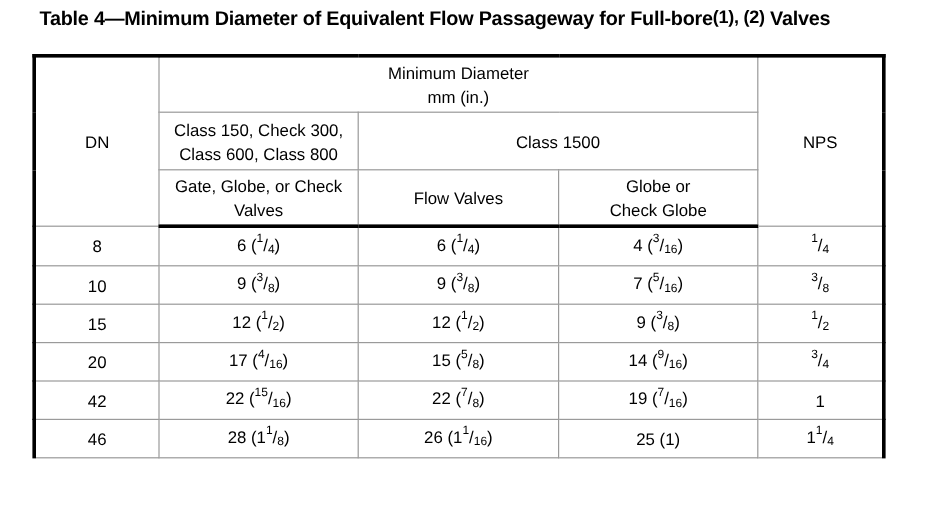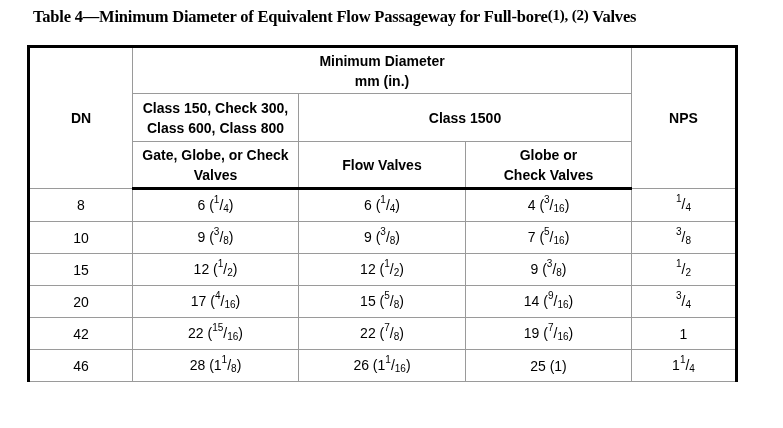--- a/index.html
+++ b/index.html
@@ -4,33 +4,32 @@
 <style>
   html, body { margin: 0; padding: 0; background: #ffffff; }
   body {
     width: 783px; height: 428px; position: relative; overflow: hidden;
     font-family: "Liberation Sans", sans-serif; color: #000;
   }
   .title {
     position: absolute; left: 33px; top: 7px;
     font-size: 16.5px; font-weight: bold; white-space: nowrap;
     letter-spacing: -0.2px;
-    font-family: Liberation Serif, serif;
   }
   .title sup { font-size: 15px; position: relative; top: -2px; vertical-align: baseline; }
   .tbl {
     position: absolute; left: 27px; top: 45px;
     border-collapse: collapse; table-layout: fixed;
     border-top: 3px solid #000; border-left: 3px solid #000; border-right: 3px solid #000;
   }
   .tbl td, .tbl th {
     border: 1px solid #9a9a9a; text-align: center; vertical-align: middle;
     padding: 0; font-size: 14px; line-height: 20px;
   }
-  .tbl th { font-weight: bold; border-radius: 22px; }
+  .tbl th { font-weight: normal; border-radius: 22px; }
   .tbl thead tr:last-child th { border-bottom: 3px solid #000; }
   .tbl tbody td { height: 31px; font-size: 14px; }
   .frac .n { font-size: 10px; position: relative; top: -7px; }
   .frac .d { font-size: 10px; position: relative; top: 2px; }
 </style>
 </head>
 <body>
 
 <div class="title"><span>Table 4—Minimum Diameter of Equivalent Flow Passageway for Full-bore</span><sup>(1), (2)</sup><span> Valves</span></div>
 
@@ -48,21 +47,21 @@
       <th colspan="3"><span>Minimum Diameter</span><br><span>mm (in.)</span></th>
       <th rowspan="3">NPS</th>
     </tr>
     <tr style="height:48px">
       <th><span>Class 150, Check 300,</span><br><span>Class 600, Class 800</span></th>
       <th colspan="2">Class 1500</th>
     </tr>
     <tr style="height:47px">
       <th><span>Gate, Globe, or Check</span><br><span>Valves</span></th>
       <th>Flow Valves</th>
-      <th><span>Globe or</span><br><span>Check Valves</span></th>
+      <th><span>Globe or</span><br><span>Check Globe</span></th>
     </tr>
   </thead>
   <tbody id="tbody">
       <tr>
         <td>8</td>
         <td>6 (<span class="frac"><span class="n">1</span>/<span class="d">4</span></span>)</td>
         <td>6 (<span class="frac"><span class="n">1</span>/<span class="d">4</span></span>)</td>
         <td>4 (<span class="frac"><span class="n">3</span>/<span class="d">16</span></span>)</td>
         <td><span class="frac"><span class="n">1</span>/<span class="d">4</span></span></td>
       </tr>

